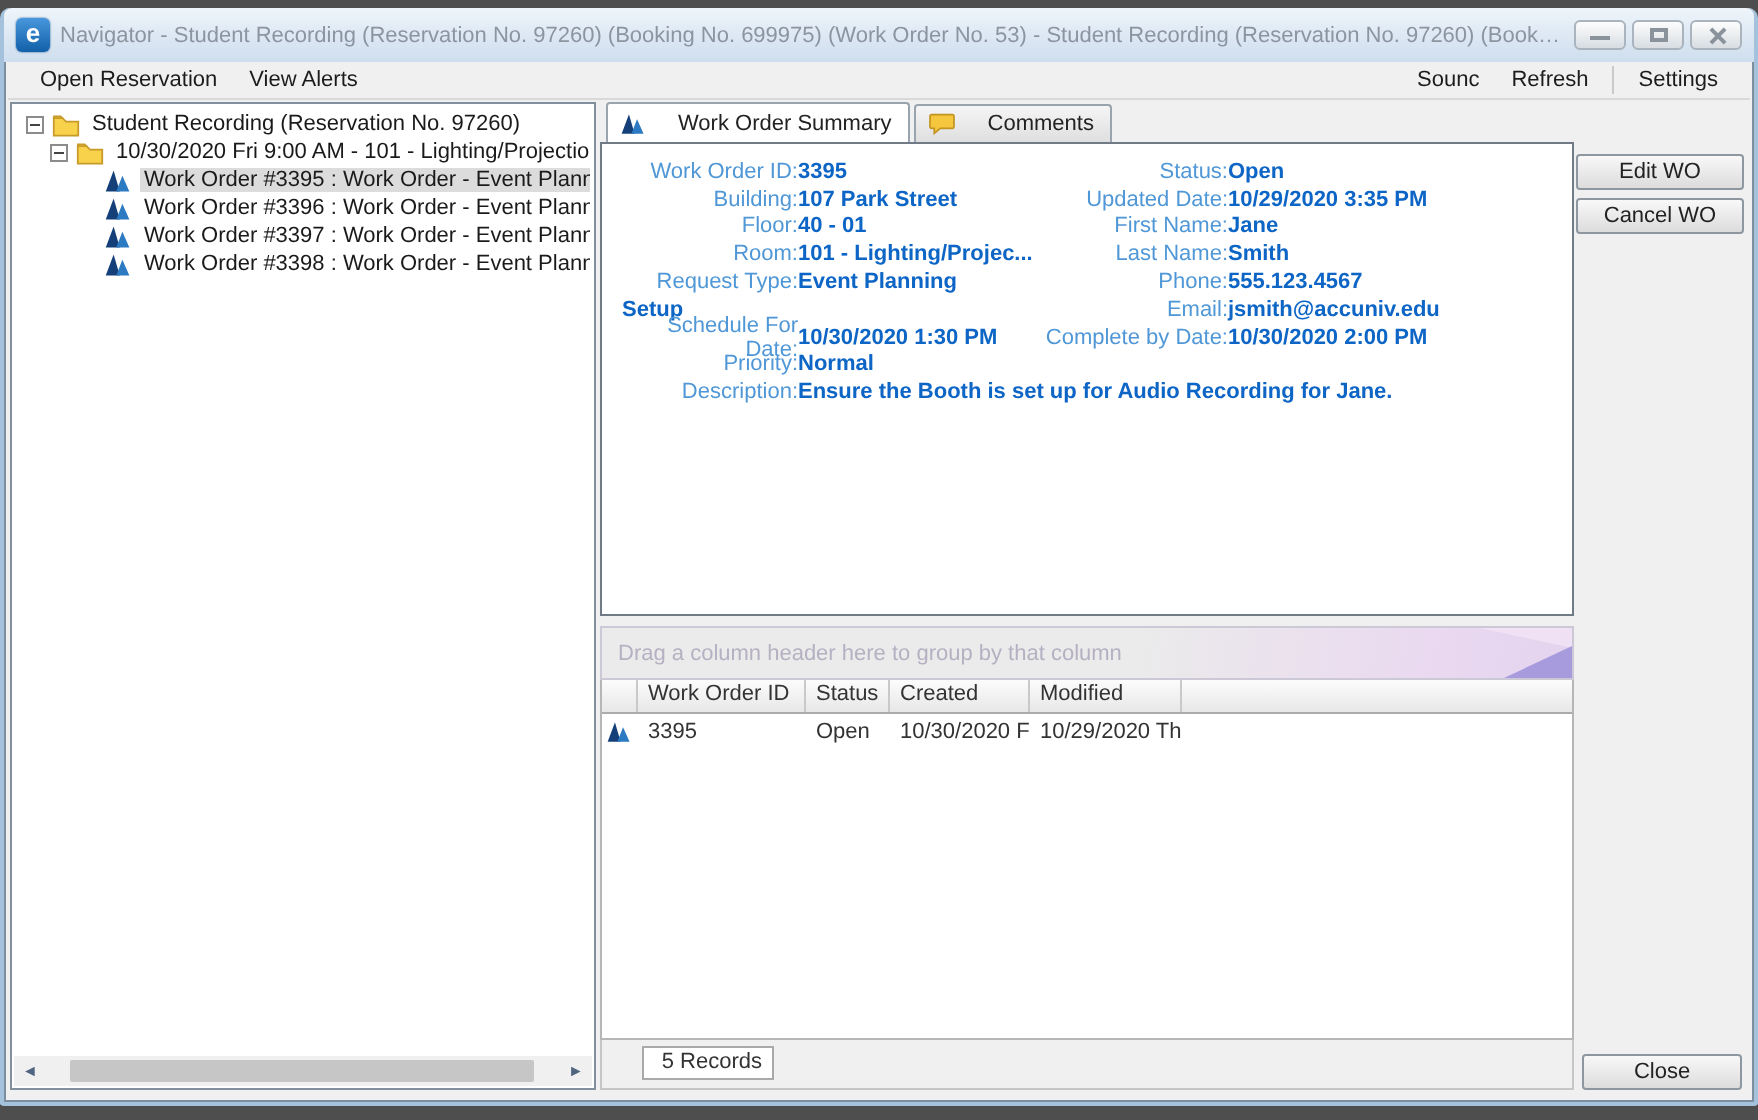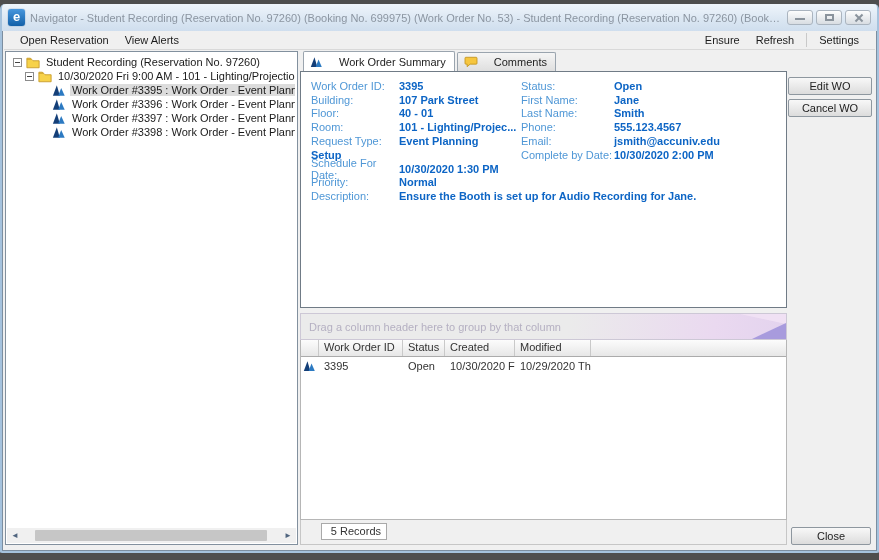--- a/index.html
+++ b/index.html
@@ -64,21 +64,21 @@
   
   .tabs { position:absolute; left:303px; top:52px; height:19px; display:flex; align-items:flex-end; }
   .tab { display:flex; align-items:center; gap:16px; padding:2px 8px 2px 6px; height:19px;
          border:1px solid #9aa4ae; border-bottom:none; border-radius:2px 2px 0 0;
          background:linear-gradient(#f5f5f5,#dfdfdf); color:#222; cursor:pointer; margin-right:2px; }
   .tab.active { background:#fff; height:20px; position:relative; z-index:3; }
 
   
   .summary { position:absolute; left:300px; top:71px; width:487px; height:237px;
              background:#fff; border:1px solid #707b86; z-index:2; }
-  .sumcol { position:absolute; top:7px; }
+  .sumcol { position:absolute; top:7px;text-align:right; }
   .sumcol.left  { left:10px;  width:470px; }
   .sumcol.right { left:220px; width:262px; }
   .frow { display:flex; height:13.8px; align-items:center; }
   .flabel { color:#4f97d6; flex:0 0 auto; }
   .sumcol.left  .flabel { width:88px; }
   .sumcol.right .flabel { width:93px; }
   .fvalue { color:#0d65c5; font-weight:bold; white-space:nowrap; }
 
   
   .btn { position:absolute; background:linear-gradient(#f8f8f8,#dcdcdc); border:1px solid #8e979f;
@@ -139,21 +139,21 @@
         <div class="winbtn">
             <span class="glyph-close"></span>
           </div>
       </div>
     </div>
 
     <div class="menubar">
       <span class="menu-item">Open Reservation</span>
       <span class="menu-item">View Alerts</span>
       <span class="menu-spacer"></span>
-      <span class="menu-item">Ensure</span>
+      <span class="menu-item">Sounc</span>
       <span class="menu-item">Refresh</span>
       <span class="menu-sep"></span>
       <span class="menu-item">Settings</span>
     </div>
   </div>
 
   <div class="tree-panel">
     <div class="tree">
       <div class="trow ind1">
         <span class="expander"></span>
@@ -276,20 +276,24 @@
           <span class="flabel">Description:</span>
           <span class="fvalue">Ensure the Booth is set up for Audio Recording for Jane.</span>
         </div>
     </div>
     <div class="sumcol right">
       <div class="frow">
           <span class="flabel">Status:</span>
           <span class="fvalue">Open</span>
         </div>
       <div class="frow">
+          <span class="flabel">Updated Date:</span>
+          <span class="fvalue">10/29/2020 3:35 PM</span>
+        </div>
+      <div class="frow">
           <span class="flabel">First Name:</span>
           <span class="fvalue">Jane</span>
         </div>
       <div class="frow">
           <span class="flabel">Last Name:</span>
           <span class="fvalue">Smith</span>
         </div>
       <div class="frow">
           <span class="flabel">Phone:</span>
           <span class="fvalue">555.123.4567</span>

